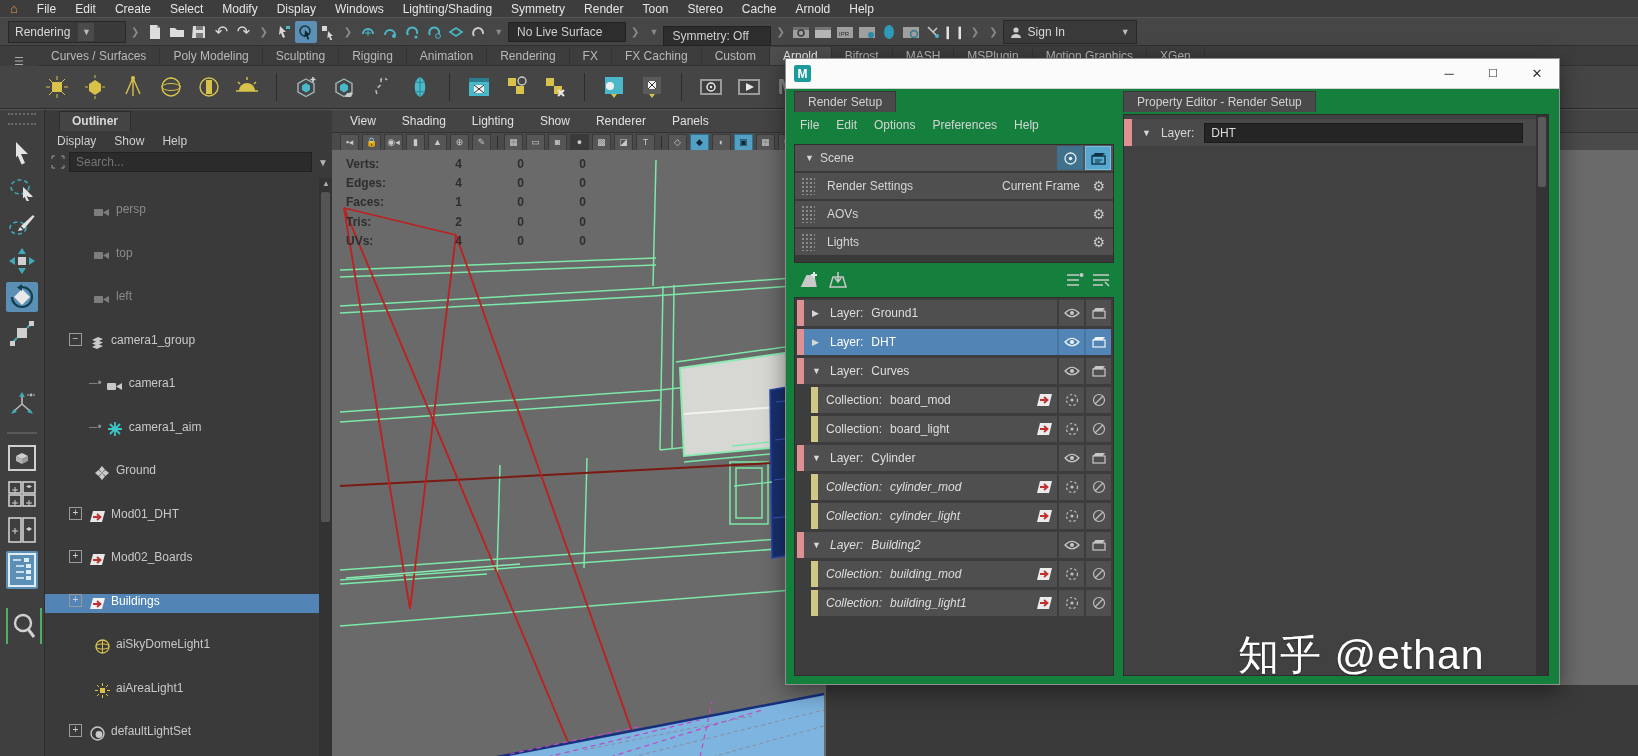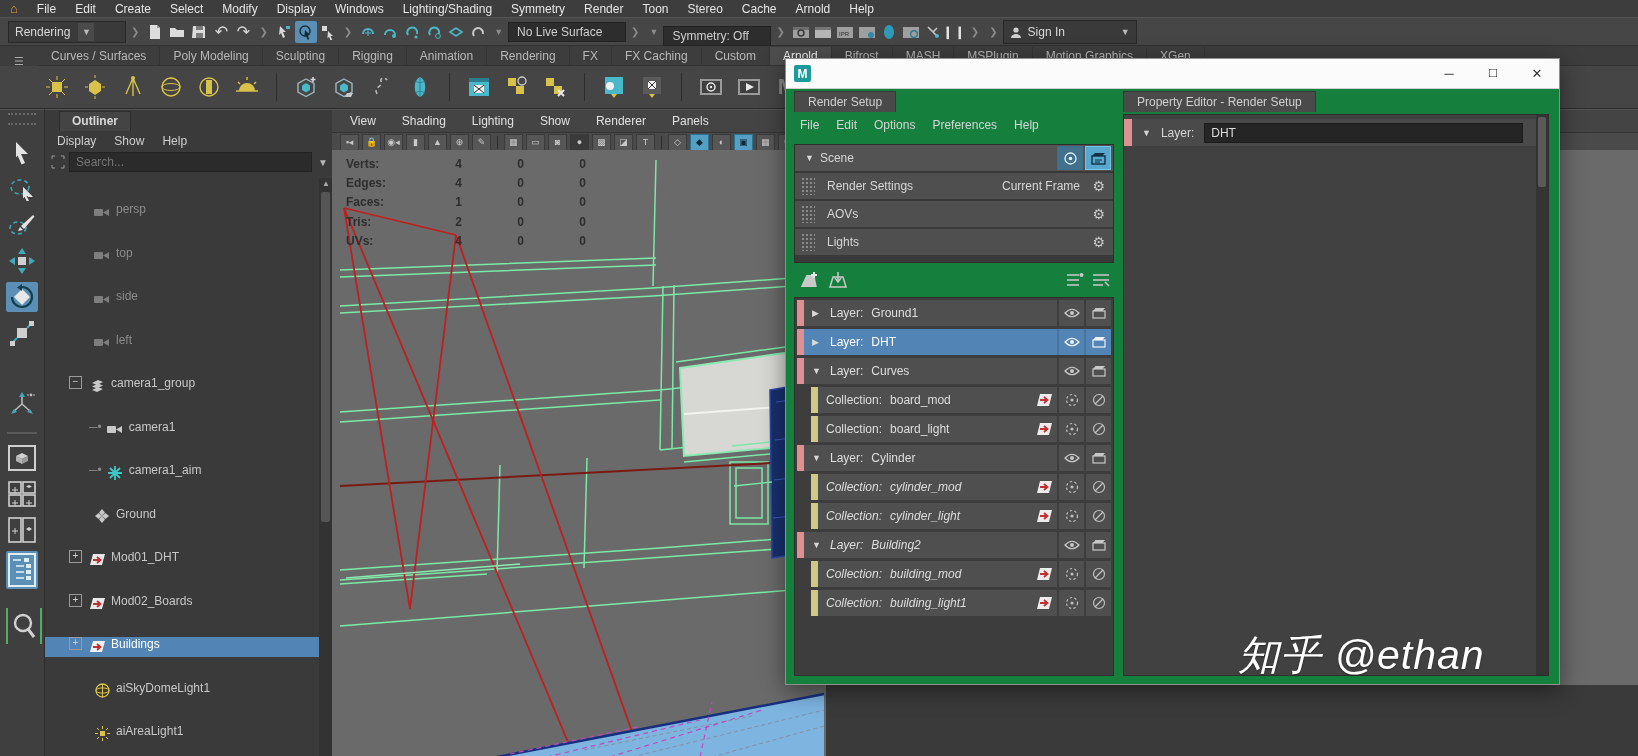--- a/index.html
+++ b/index.html
@@ -87,21 +87,21 @@
   .lrow .cap{display:flex;align-items:center;gap:8px;padding-left:8px;flex:1;}
   .lrow .tri{font-size:9px;color:#d8d8d8;width:10px;}
   .lrow .cell{width:25px;border-left:2px solid #3d3d3d;display:flex;align-items:center;justify-content:center;flex:none;}
   .lrow.ital .cap span{font-style:italic;}
   .pe-box{position:absolute;top:23px;left:0;right:0;bottom:0;background:#414141;border:1px solid #2e2e2e;}
   .pe-row{height:27px;margin-top:4px;background:#4a4a4a;display:flex;align-items:center;font-size:12px;color:#d6d6d6;}
   .pe-row .bar{width:8px;height:27px;background:#df9092;margin-right:10px;}
   .pe-row input{width:305px;height:18px;background:#252525;border:1px solid #1b1b1b;color:#ddd;font-size:12px;padding:0 6px;margin-left:10px;font-family:inherit;}
   .pe-scroll{position:absolute;top:0;bottom:0;right:0;width:12px;background:#343434;}
   .pe-scroll .thumb{position:absolute;top:2px;left:2px;right:2px;height:70px;background:#5a5a5a;border-radius:2px;}
-  .watermark{left:1238px;top:628px;font-size:41px;color:#fff;letter-spacing:1px;z-index:60;text-shadow:0 1px 2px rgba(0,0,0,.35);font-style:italic;}
+  .watermark{left:1238px;top:628px;font-size:41px;color:#fff;letter-spacing:1px;z-index:60;text-shadow:0 1px 2px rgba(0,0,0,.35);}
   svg{display:block;}
 </style>
 </head>
 <body>
 
 <div class="screen">
 
   <div class="abs row menubar">
     <span class="ic" style="color:#e49c3f;font-size:13px;">⌂</span>
     <span>File</span>
@@ -564,29 +564,20 @@
           <span>persp</span>
         </div>
       <div class="trow dim" style="padding-left:48px;">
           <span class="ic ticon">
             <svg width="16" height="10" opacity=".6">
               <rect x="0" y="2" width="9" height="7" rx="1" fill="#aaa"></rect>
               <polygon points="9,5.5 15,2 15,9" fill="#aaa"></polygon>
             </svg>
           </span>
           <span>top</span>
-        </div>
-      <div class="trow dim" style="padding-left:48px;">
-          <span class="ic ticon">
-            <svg width="16" height="10" opacity=".6">
-              <rect x="0" y="2" width="9" height="7" rx="1" fill="#aaa"></rect>
-              <polygon points="9,5.5 15,2 15,9" fill="#aaa"></polygon>
-            </svg>
-          </span>
-          <span>side</span>
         </div>
       <div class="trow dim" style="padding-left:48px;">
           <span class="ic ticon">
             <svg width="16" height="10" opacity=".6">
               <rect x="0" y="2" width="9" height="7" rx="1" fill="#aaa"></rect>
               <polygon points="9,5.5 15,2 15,9" fill="#aaa"></polygon>
             </svg>
           </span>
           <span>left</span>
         </div>

